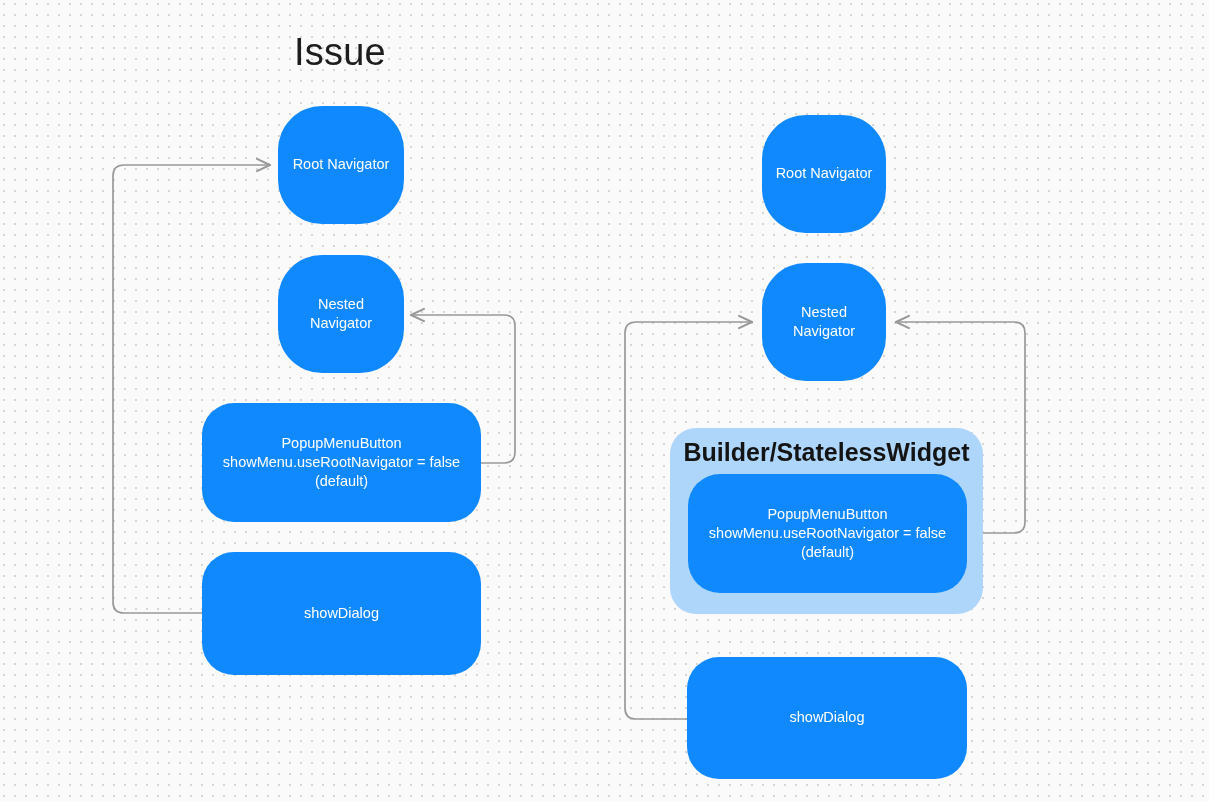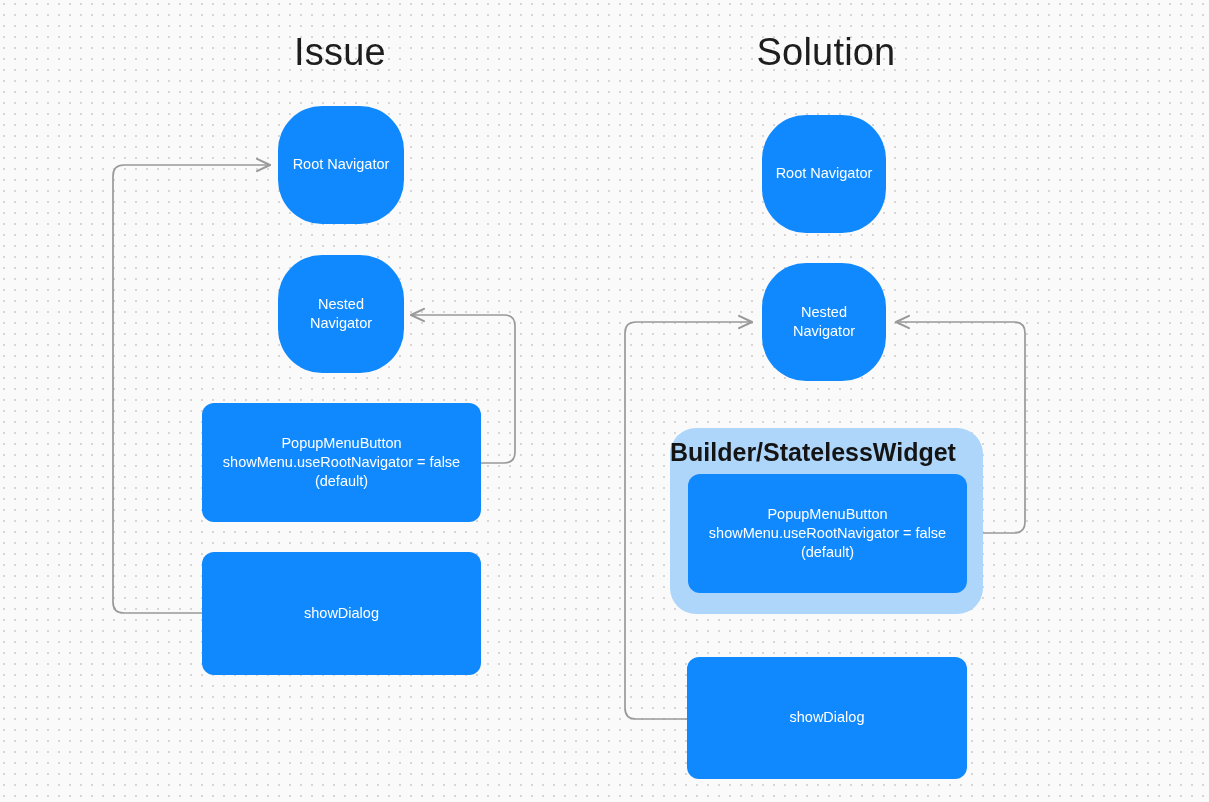--- a/index.html
+++ b/index.html
@@ -62,34 +62,35 @@
     width: 100%;
   }
   .node .lines > div {
     white-space: nowrap;
   }
 
   .node-sq {
     border-radius: 44px;
   }
   .node-wide {
-    border-radius: 12px;
+    border-radius: 32px;
   }
 
   .group-box {
     position: absolute;
     background: #aed6fa;
     border-radius: 26px;
     box-sizing: border-box;
   }
   .group-title {
     position: absolute;
     left: 0;
     right: 0;
     top: 10px;
+    text-align: center;
     font-size: 25px;
     font-weight: 700;
     color: #141414;
     white-space: nowrap;
   }
 </style>
 </head>
 <body>
 
 <div id="canvas">
@@ -105,21 +106,20 @@
 
     <path d="M 481 463 L 504 463 Q 515 463 515 452 L 515 326 Q 515 315 504 315 L 411 315" stroke="#999999" stroke-width="1.7" fill="none" stroke-linecap="round" marker-end="url(#arrowHead)"></path>
 
     <path d="M 687 719 L 636 719 Q 625 719 625 708 L 625 333 Q 625 322 636 322 L 752 322" stroke="#999999" stroke-width="1.7" fill="none" stroke-linecap="round" marker-end="url(#arrowHead)"></path>
 
     <path d="M 967 533 L 1014 533 Q 1025 533 1025 522 L 1025 333 Q 1025 322 1014 322 L 896 322" stroke="#999999" stroke-width="1.7" fill="none" stroke-linecap="round" marker-end="url(#arrowHead)"></path>
   </svg>
 
   <div class="col-title" style="left:340px; top:33px;">Issue</div>
 
-  <div class="col-title" style="left:826px; top:33px;">Solution</div>
 
   <div class="node node-sq" style="left:278px; top:106px; width:126px; height:118px;">
     <div class="lines">
       <div>Root Navigator</div>
     </div>
   </div>
 
   <div class="node node-sq" style="left:278px; top:255px; width:126px; height:118px;">
     <div class="lines">
       <div>Nested</div>

